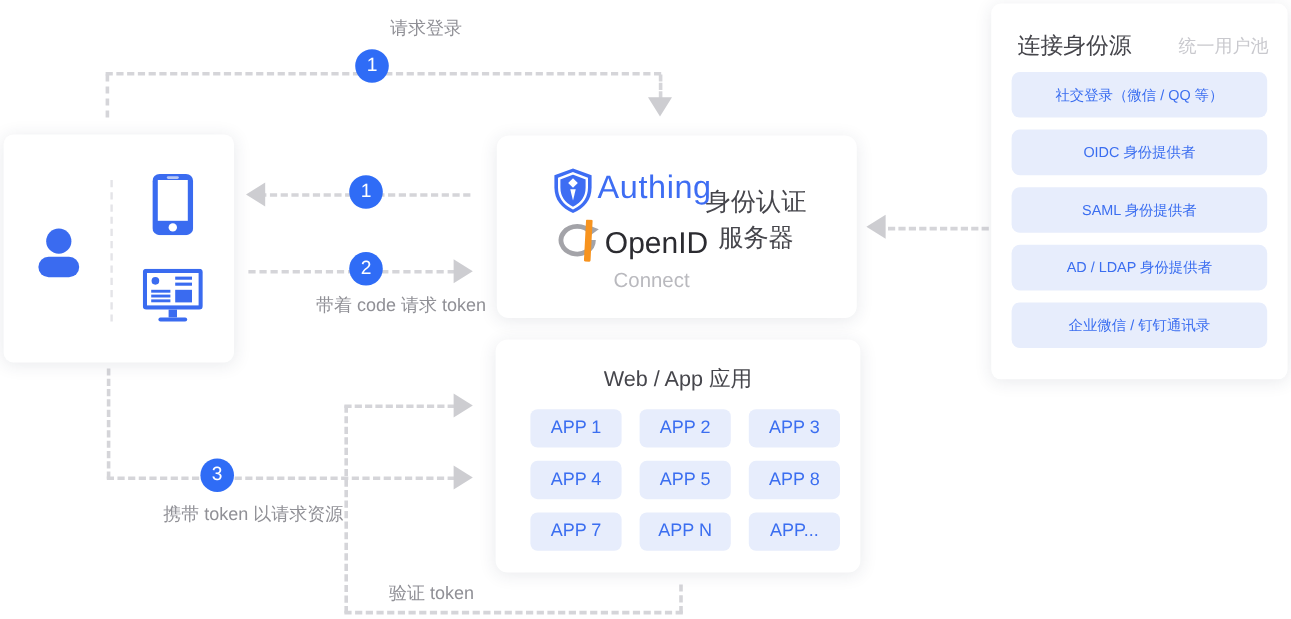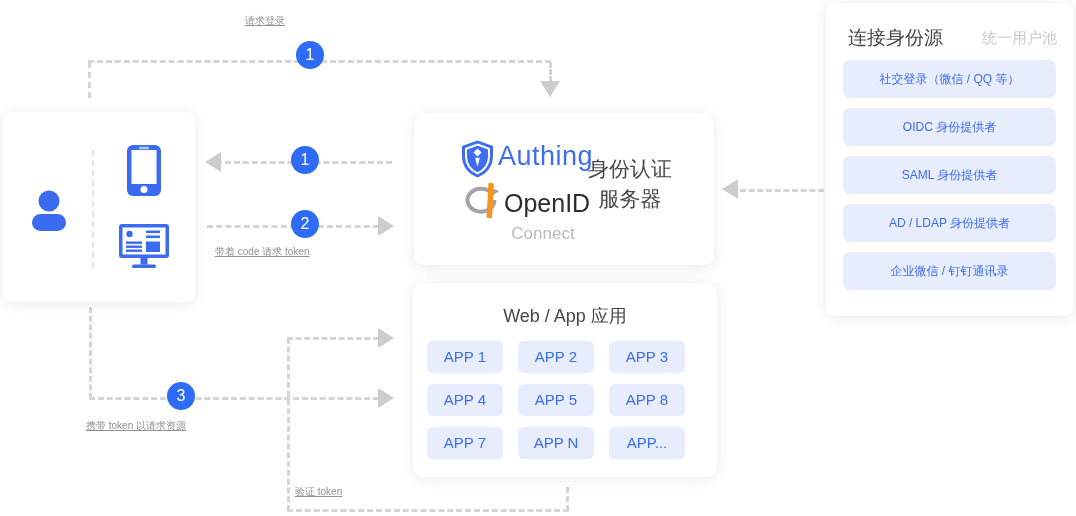--- a/index.html
+++ b/index.html
@@ -23,36 +23,36 @@
   .stage{position:relative;width:1076px;height:516px;background:#fff;overflow:hidden;}
   .card{position:absolute;background:#fff;border-radius:10px;box-shadow:0 2px 14px rgba(40,50,80,.10);}
   .hline{position:absolute;border-top:3px dashed var(--dash_gray);height:0;}
   .vline{position:absolute;border-left:3px dashed var(--dash_gray);width:0;}
   .arrow{position:absolute;width:0;height:0;}
   .arrow.right{border-top:10px solid transparent;border-bottom:10px solid transparent;border-left:16px solid var(--arrow_gray);}
   .arrow.left{border-top:10px solid transparent;border-bottom:10px solid transparent;border-right:16px solid var(--arrow_gray);}
   .arrow.down{border-left:10px solid transparent;border-right:10px solid transparent;border-top:16px solid var(--arrow_gray);}
   .step-circle{position:absolute;width:28px;height:28px;border-radius:50%;background:var(--accent_blue);
     color:#fff;font-size:16px;line-height:28px;text-align:center;}
-  .flow-label{position:absolute;color:var(--label_gray);font-size:10px;text-align:left;white-space:nowrap;text-decoration:underline;}
+  .flow-label{position:absolute;color:var(--label_gray);font-size:15px;text-align:right;white-space:nowrap;}
   
   .client-card{left:3px;top:112px;width:192px;height:190px;border-radius:8px;}
   .client-divider{position:absolute;left:89px;top:38px;height:118px;border-left:2px dashed var(--divider_gray);}
   .client-icon{position:absolute;color:var(--icon_blue);}
   
   .auth-card{left:414px;top:113px;width:300px;height:152px;}
   .authing-row-text{position:absolute;left:84px;top:28px;color:var(--authing_blue);font-size:27px;letter-spacing:.5px;}
   .openid-text{position:absolute;left:90px;top:76px;color:var(--openid_dark);font-size:25px;font-weight:500;}
   .openid-sub{position:absolute;left:93px;top:111px;width:72px;text-align:center;color:var(--muted_gray);font-size:17px;}
   .auth-role{position:absolute;left:158px;top:41px;width:116px;text-align:center;color:var(--dark_text);
     font-size:21px;line-height:30px;}
   
   .apps-card{left:413px;top:283px;width:304px;height:194px;}
   .apps-title{position:absolute;left:0;top:21px;width:100%;text-align:center;color:var(--dark_text);font-size:18px;}
-  .apps-grid{position:absolute;left:14px;top:58px;display:grid;grid-template-columns:repeat(3,76px);
+  .apps-grid{position:absolute;left:29px;top:58px;display:grid;grid-template-columns:repeat(3,76px);
     grid-auto-rows:32px;column-gap:15px;row-gap:11px;}
   .app-chip{background:var(--chip_bg);border-radius:6px;color:var(--chip_text);font-size:15px;
     line-height:32px;text-align:center;}
   
   .idp-panel{left:826px;top:3px;width:247px;height:313px;border-radius:8px;}
   .idp-title{position:absolute;left:22px;top:22px;color:var(--dark_text);font-size:19px;font-weight:500;}
   .idp-subtitle{position:absolute;right:16px;top:26px;color:#C9C9CE;font-size:15px;}
   .idp-list{position:absolute;left:17px;top:57px;width:213px;}
   .idp-item{height:38px;border-radius:7px;background:var(--chip_bg);color:var(--chip_text);
     font-size:12px;line-height:38px;text-align:center;margin-bottom:10px;white-space:nowrap;}

